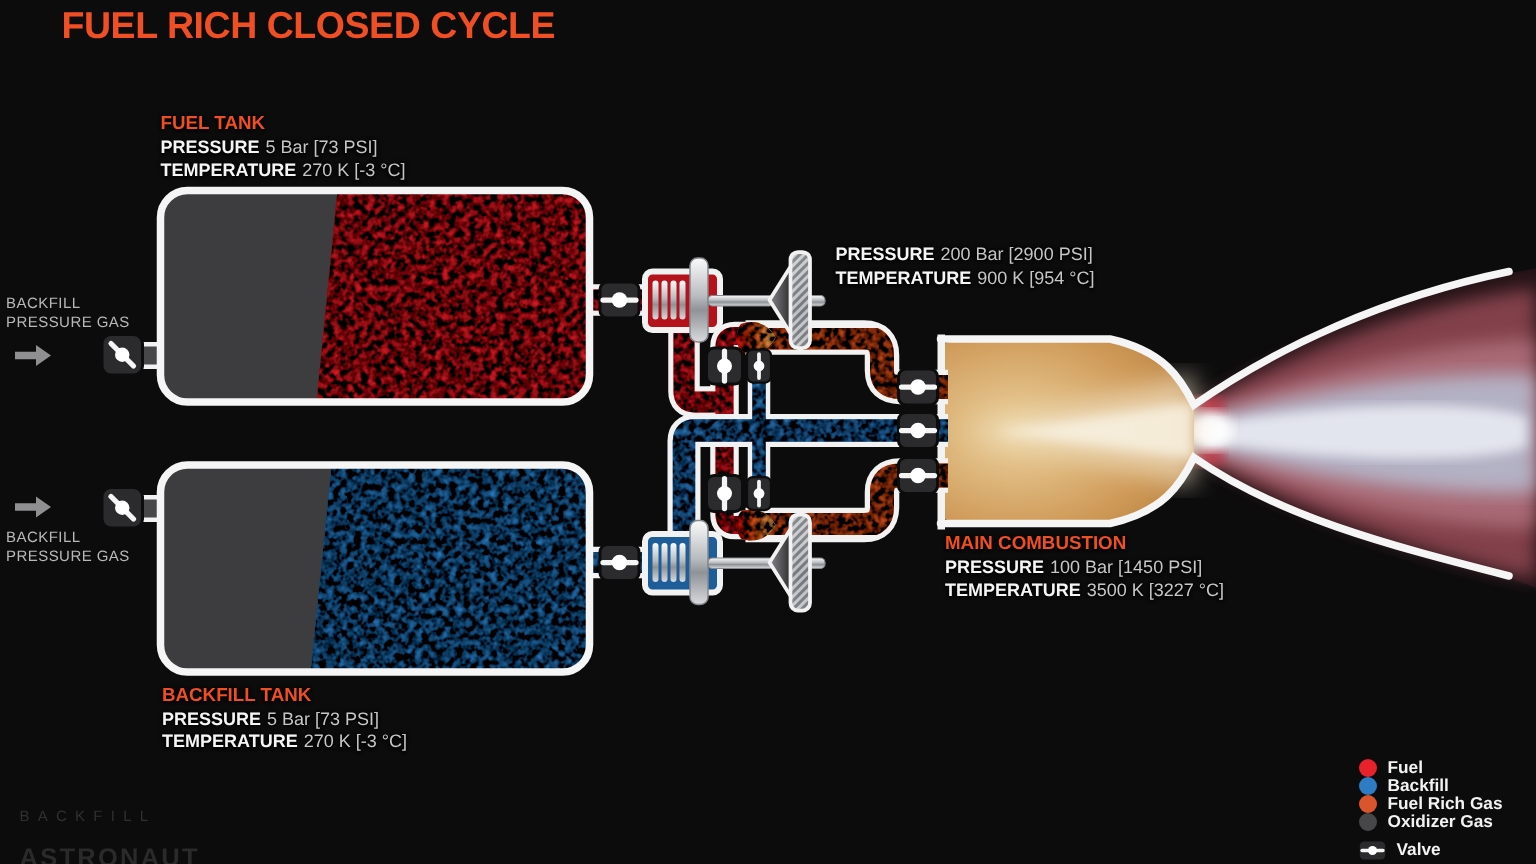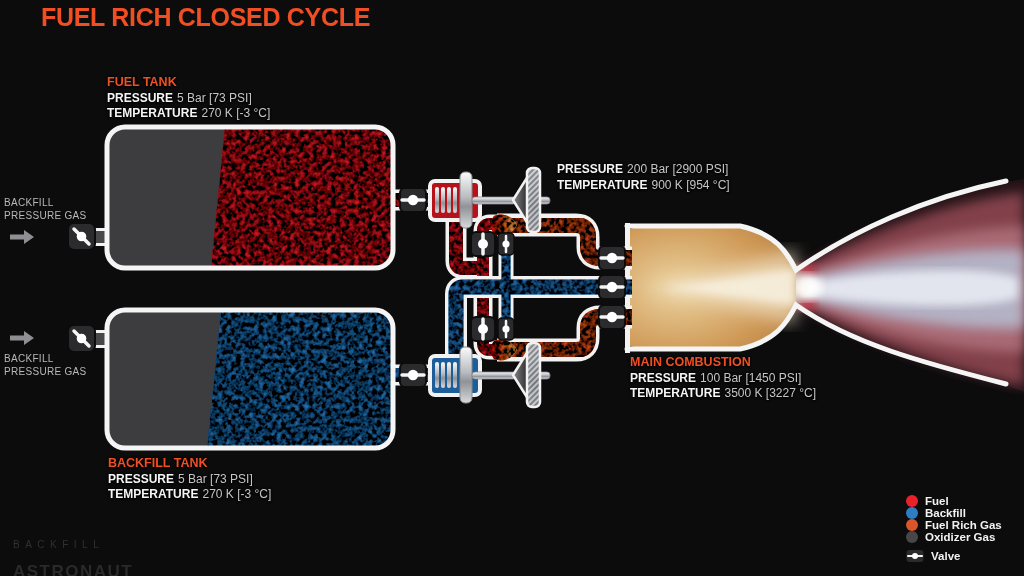--- a/index.html
+++ b/index.html
@@ -8,21 +8,21 @@
   svg.diagram{position:absolute;left:0;top:0;}
   .page-title{position:absolute;left:13px;top:3px;font-size:25px;font-weight:bold;
               letter-spacing:-0.3px;color:#f04e23;white-space:nowrap;margin-left:28px;}
   .info-block{position:absolute;font-size:12px;line-height:15.5px;white-space:nowrap;
               text-shadow:0 1px 2px #000,0 0 3px #000;}
   .ib-title{font-weight:bold;color:#f04e23;font-size:12.5px;}
   .ib-key{font-weight:bold;color:#f5f5f5;}
   .ib-val{color:#c6c6c6;margin-left:4px;}
   .backfill-label{position:absolute;width:96px;text-align:left;font-size:10px;
                   line-height:13px;color:#b8b8b8;letter-spacing:0.3px;}
-  .legend{position:absolute;left:906px;top:495px;}
+  .legend{position:absolute;left:906px;top:506px;}
   .legend-row{display:flex;align-items:center;height:12px;gap:7px;font-size:11.5px;
               color:#f2f2f2;font-weight:bold;}
   .legend-row.valve-row{margin-top:6px;height:14px;}
   .dot{width:12px;height:12px;border-radius:50%;flex:none;}
   .dot-fuel{background:#e8212a;}
   .dot-oxidizer{background:#2e7cc3;}
   .dot-frg{background:#d9562a;}
   .dot-backfill{background:#47474a;}
   .valve-glyph{flex:none;display:block;}
   .logo{position:absolute;left:13px;top:539px;white-space:nowrap;}

